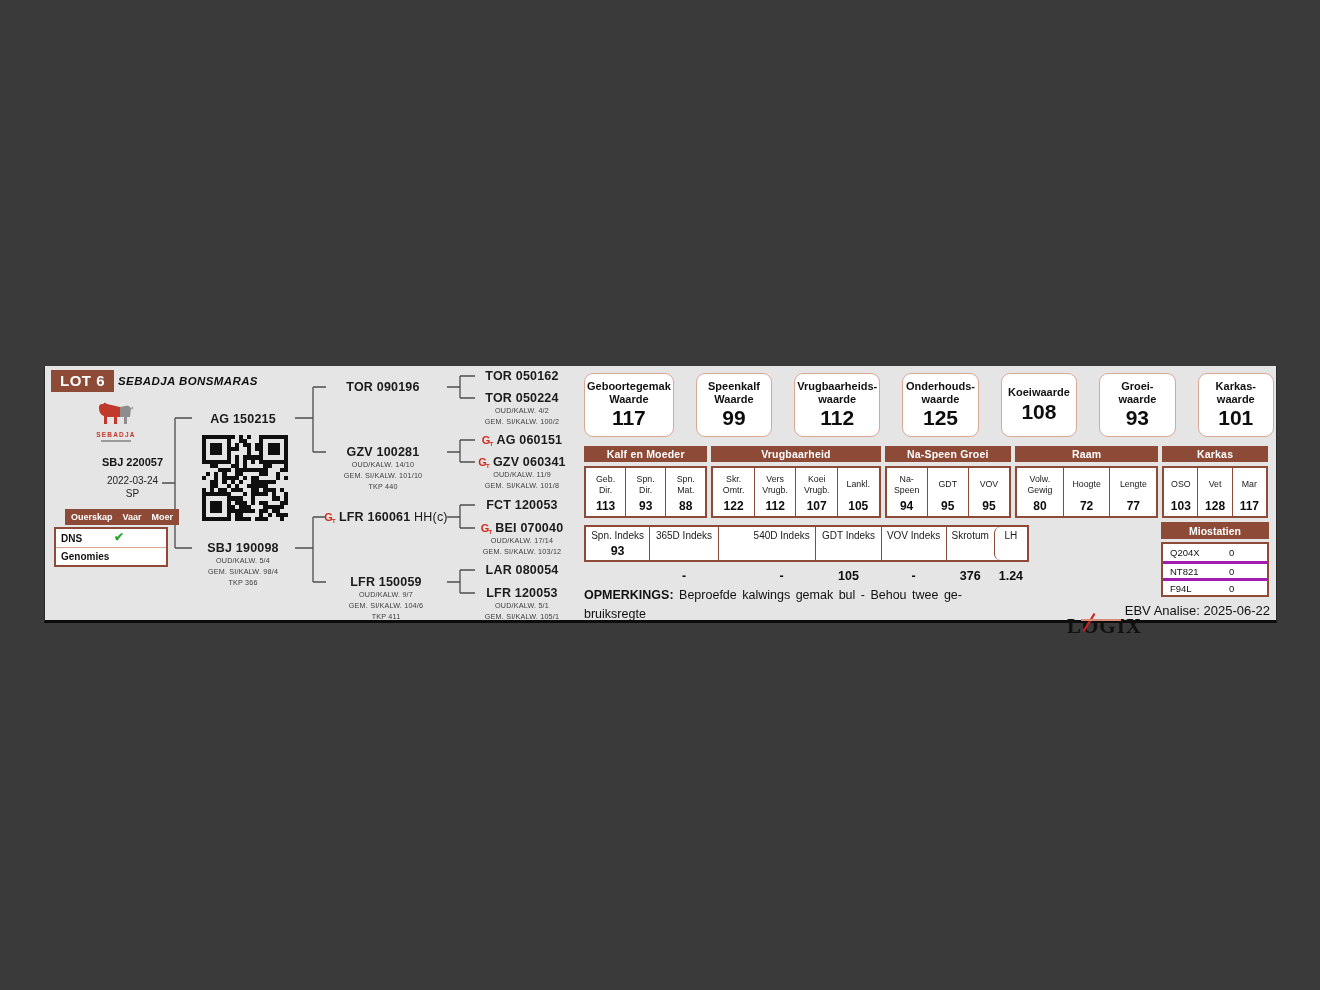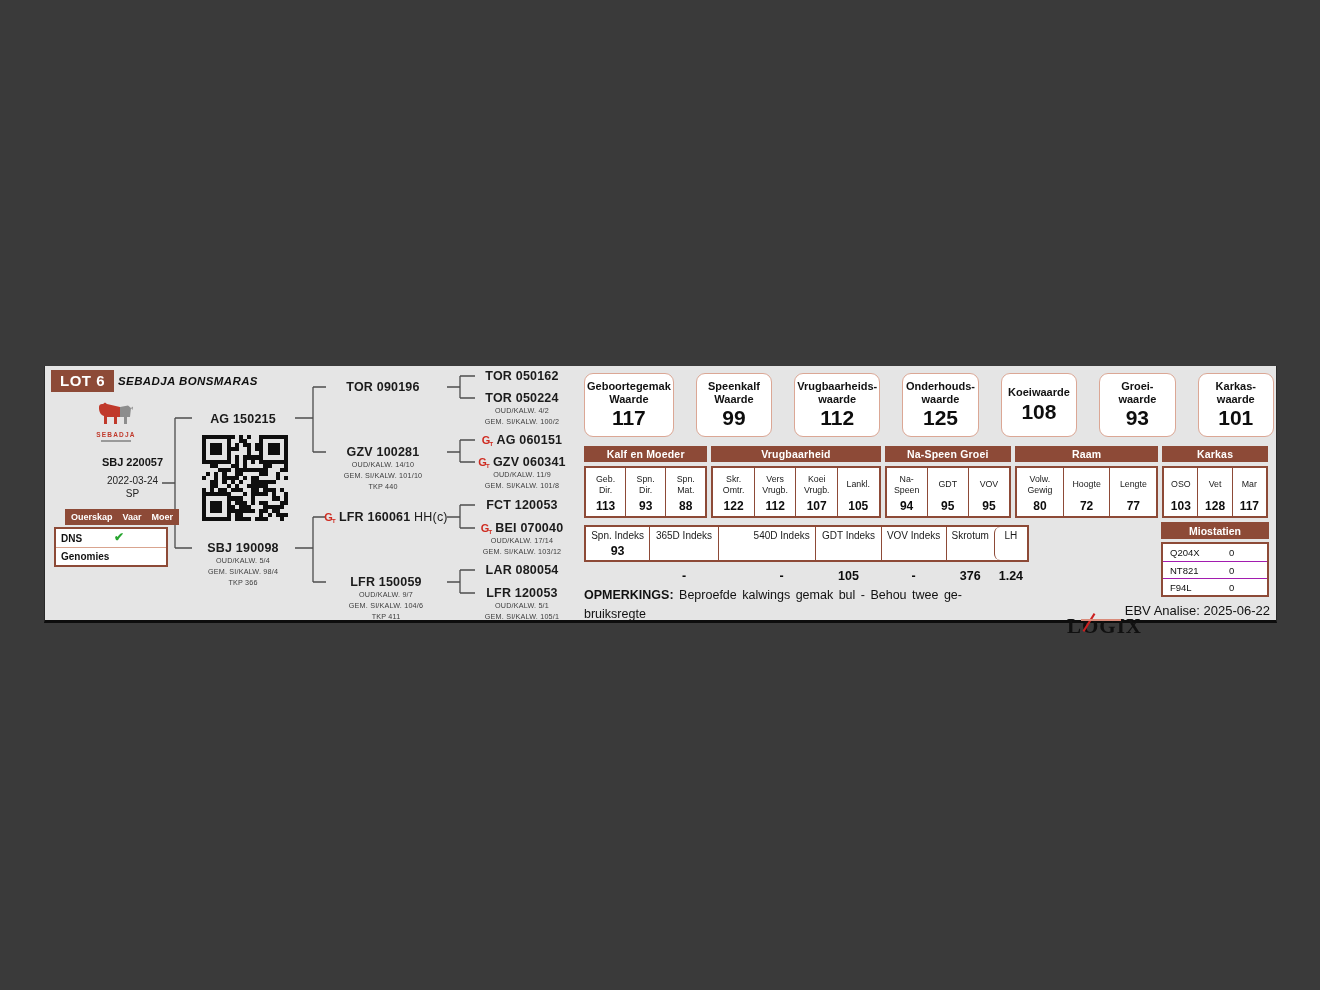--- a/index.html
+++ b/index.html
@@ -60,21 +60,21 @@
                  border:2px solid #8d4a37; display:flex; background:#fff; }
   .icell { display:flex; flex-direction:column; align-items:center; justify-content:space-between; padding:3px 2px 2px; }
   .icell + .icell { border-left:1.5px solid #8d4a37;gap:28px; }
   .icell .ih { font-size:10px; color:#1a1a1a; white-space:nowrap; }
   .icell .iv { font-weight:700; font-size:12.5px; color:#0d0d0d; }
 
   .mio-head { position:absolute; left:1116px; top:156px; width:108px; height:17px; background:#8d4a37;
               color:#fff; font-weight:700; font-size:10.5px; display:flex; align-items:center; justify-content:center; }
   .mio-table { position:absolute; left:1116px; top:176px; width:108px; border:2px solid #8d4a37; background:#fff; }
   .mio-row { position:relative; height:17px; display:flex; align-items:center; font-size:9.5px; color:#111; padding:0 7px; }
-  .mio-row + .mio-row { border-top:1px solid #a21caf; }
+  .mio-row + .mio-row { border-top:3px solid #a21caf; }
   .mio-val { position:absolute; left:66px; }
 
   .remarks { position:absolute; left:539px; top:220px; width:378px; font-size:12.5px; color:#111; line-height:1.55; }
   .remarks .l1 { text-align:justify; text-align-last:justify; }
   .remarks b { font-weight:700; }
 
   .logix { position:absolute; left:1022px; top:248px; font-family:"Liberation Serif", serif;
            font-weight:700; font-size:21px; color:#101010; letter-spacing:1px; }
   .logix .o { position:relative; display:inline-block; }
   .logix .o::after { content:""; position:absolute; left:6px; top:-2px; width:2px; height:21px;

